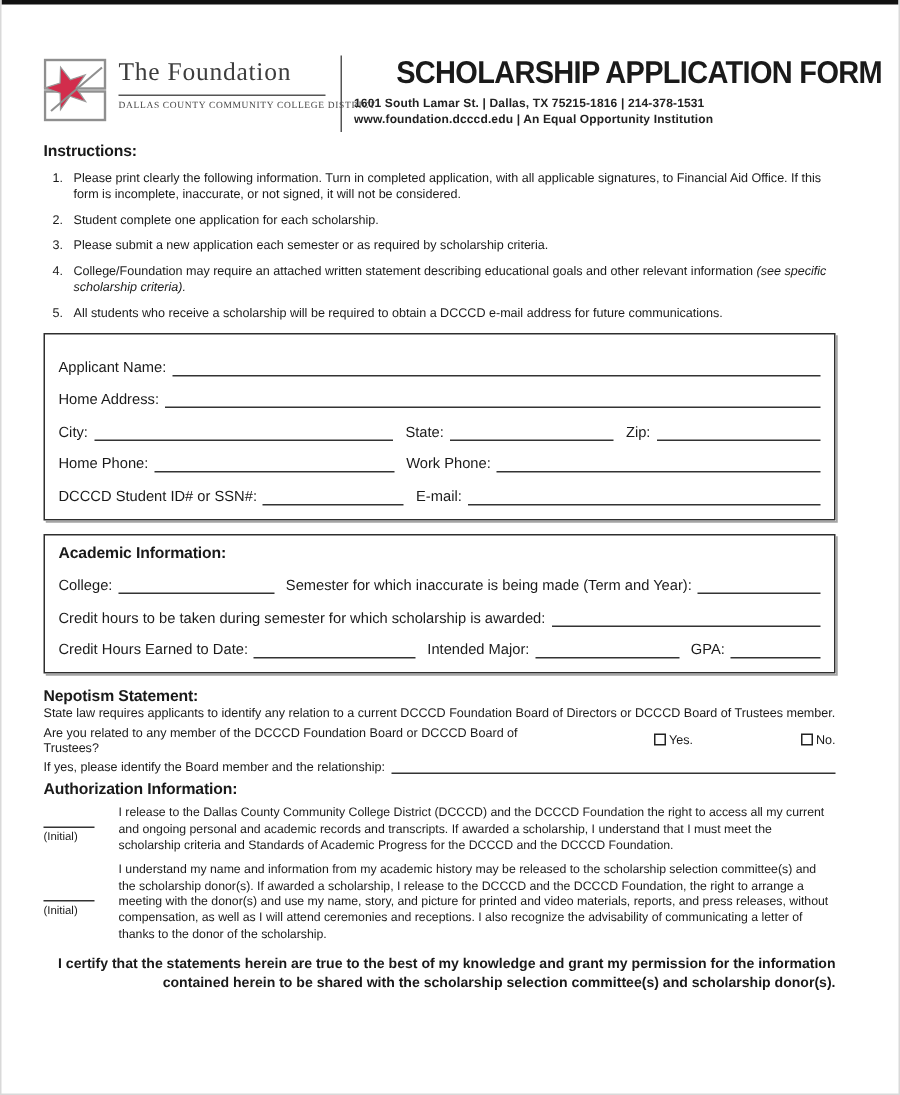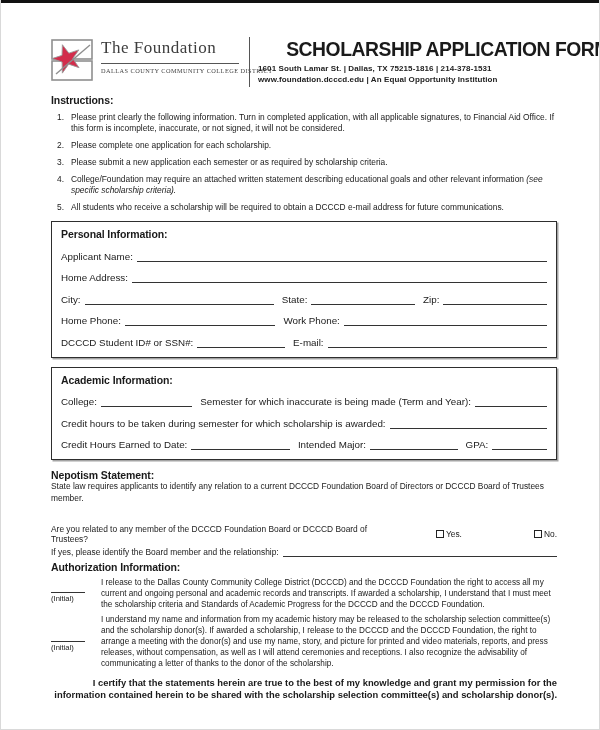--- a/index.html
+++ b/index.html
@@ -4,21 +4,21 @@
 <style>
   * { margin:0; padding:0; box-sizing:border-box; }
   html,body { background:#fff; }
   .page {
     width:600px; height:730px; position:relative; background:#fff;
     font-family:"Liberation Sans", sans-serif; color:#1a1a1a;
     border-left:1px solid #d9d9d9; border-right:1px solid #d9d9d9; border-bottom:1px solid #d9d9d9;
     overflow:hidden;
   }
   .top-rule { height:3px; background:#111; width:100%; }
-  .content { padding:33px 42px 0 50px; }
+  .content { padding:33px 42px 0 28px; }
 
   
   .header { display:flex; align-items:stretch; }
   .logo-block { display:flex; align-items:flex-start; width:196px; flex:none; }
   .logo-mark { flex:none; margin-right:6px; }
   .brand-col { padding-top:2px; }
   .brand-name { font-family:"Liberation Serif", serif; font-size:17px; color:#3d3d3d; letter-spacing:0.5px; }
   .brand-rule { border-top:1px solid #555; margin:5px 0 3px 0; width:138px; }
   .brand-sub { font-family:"Liberation Serif", serif; font-size:6.3px; color:#444; letter-spacing:0.45px; white-space:nowrap; }
   .header-divider { width:0; border-left:1.5px solid #555; margin:1px 8px 1px 2px; }
@@ -41,21 +41,21 @@
     padding:6px 9px 9px 9px; margin-top:9px;
   }
   .frow { display:flex; align-items:flex-end; font-size:9.8px; margin-top:10.5px; }
   .frow .lbl { white-space:nowrap; }
   .fill { flex:1; border-bottom:1.1px solid #333; height:9px; margin-left:4px; min-width:18px; }
   .gap-l { margin-left:8px; }
 
   
   .nepotism { margin-top:9px; }
   .small-line { font-size:8.4px; line-height:1.4; }
-  .nep-qrow { display:flex; align-items:center; font-size:8.4px; margin-top:19px; }
+  .nep-qrow { display:flex; align-items:center; font-size:8.4px; margin-top:1px; }
   .checkbox { width:8px; height:8px; border:1.3px solid #222; display:inline-block; flex:none; margin-right:2px; background:#fff; }
   .chk-yes { margin-left:58px; } .chk-no { margin-left:72px; }
   .ifyes-row { display:flex; align-items:flex-end; font-size:8.4px; margin-top:3px;text-align:center; }
 
   
   .authorization { margin-top:4px; }
   .auth-para { display:flex; margin-top:5px; }
   .initial-col { width:50px; flex:none; display:flex; flex-direction:column; justify-content:center; align-items:flex-start; padding-right:6px; }
   .initial-line { width:34px; border-bottom:1px solid #333; height:8px; }
   .initial-lbl { font-size:7.6px; margin-top:1px; }
@@ -96,38 +96,37 @@
     </div>
 
     <div class="instructions">
       <div class="sec-heading">Instructions:</div>
       <div class="inst-item">
         <span class="inst-num">1.</span>
         <span class="inst-text">Please print clearly the following information. Turn in completed application, with all applicable signatures, to Financial Aid Office. If this form is incomplete, inaccurate, or not signed, it will not be considered.</span>
       </div>
       <div class="inst-item">
         <span class="inst-num">2.</span>
-        <span class="inst-text">Please complete one application for each scholarship.</span>
+        <span class="inst-text">Student complete one application for each scholarship.</span>
       </div>
       <div class="inst-item">
         <span class="inst-num">3.</span>
         <span class="inst-text">Please submit a new application each semester or as required by scholarship criteria.</span>
       </div>
       <div class="inst-item">
         <span class="inst-num">4.</span>
         <span class="inst-text"><span>College/Foundation may require an attached written statement describing educational goals and other relevant information </span><span class="it">(see specific scholarship criteria).</span></span>
       </div>
       <div class="inst-item">
         <span class="inst-num">5.</span>
         <span class="inst-text">All students who receive a scholarship will be required to obtain a DCCCD e-mail address for future communications.</span>
       </div>
     </div>
 
     <div class="box">
-      <div class="sec-heading">Personal Information:</div>
       <div class="frow">
         <span class="lbl">Applicant Name:</span>
         <span class="fill"></span>
       </div>
       <div class="frow">
         <span class="lbl">Home Address:</span>
         <span class="fill"></span>
       </div>
       <div class="frow">
         <span class="lbl">City:</span>

